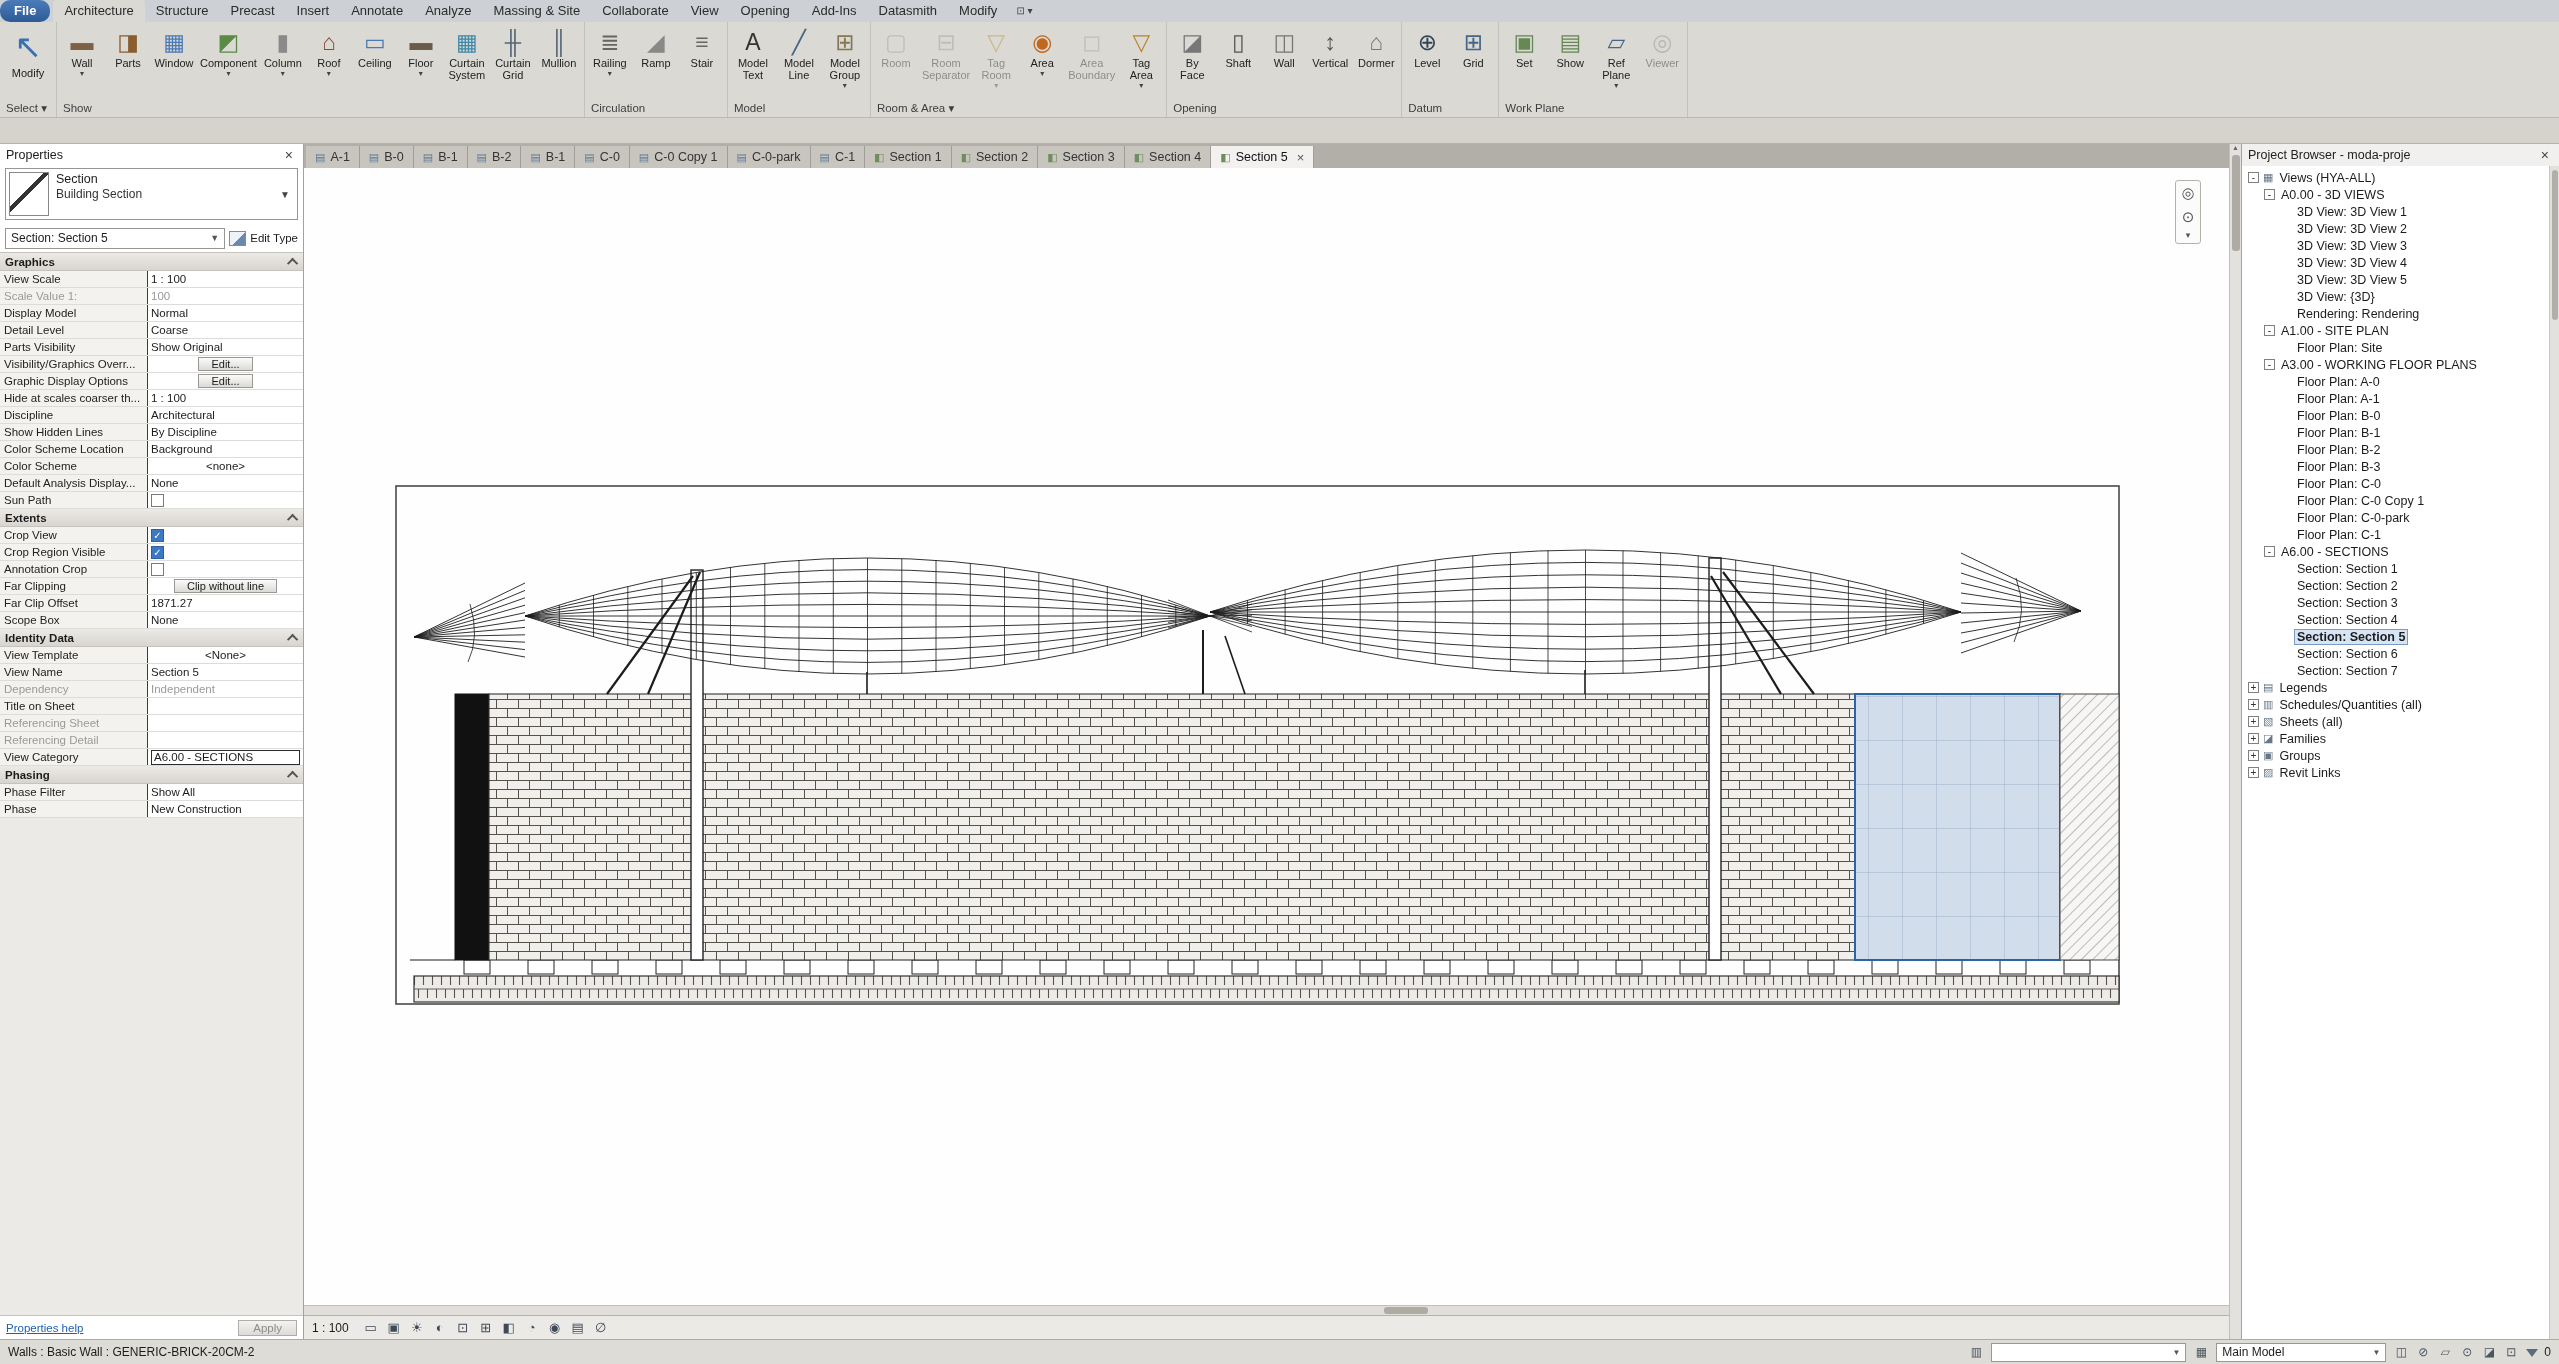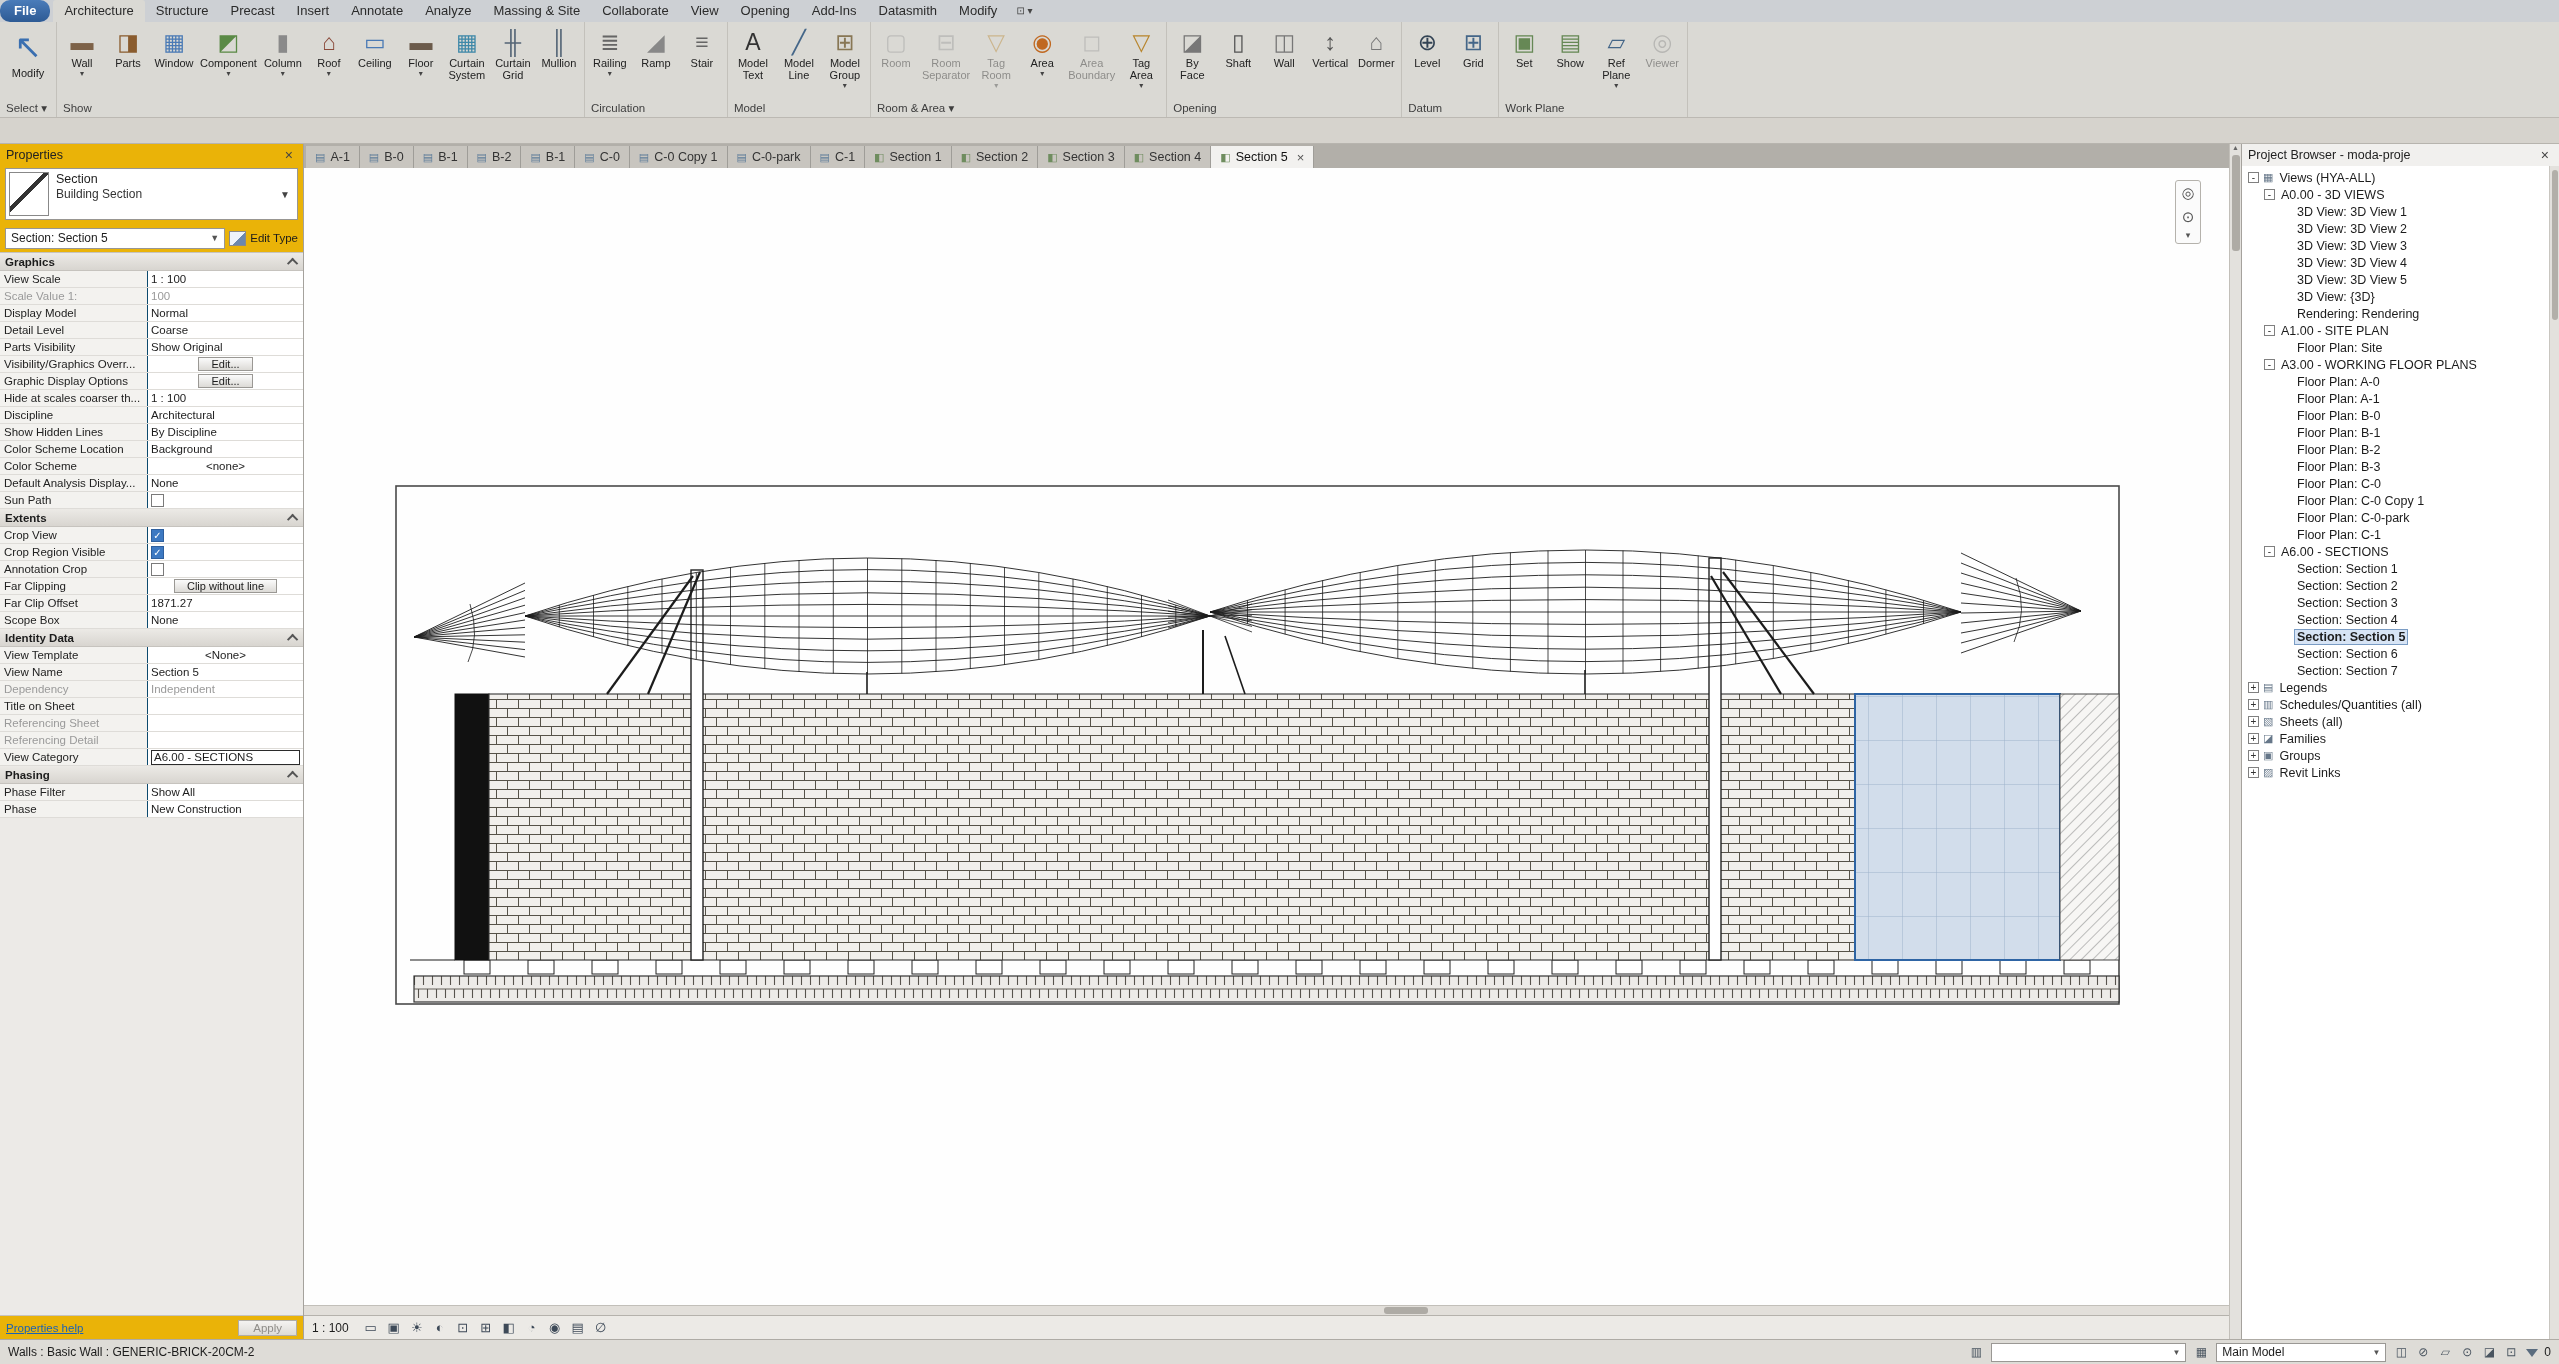--- a/index.html
+++ b/index.html
@@ -25,21 +25,21 @@
   .rlab{font-size:11px;line-height:12px;text-align:center;color:#222;white-space:nowrap;}
   .rdd{font-size:8px;color:#444;line-height:9px;}
   .rbtn.dim{opacity:.42;}
 
   .optbar{height:26px;background:#d6d3cd;border-bottom:1px solid #b7b4ae;flex:none;}
 
   
   .main{flex:1;display:flex;min-height:0;}
 
   
-  .props{width:304px;flex:none;background:#eab308;border-right:1px solid #a5a29d;display:flex;flex-direction:column;font-size:11.5px;}
+  .props{width:304px;flex:none;background:#ffffff;border-right:1px solid #a5a29d;display:flex;flex-direction:column;font-size:11.5px;}
   .panel-head{height:22px;display:flex;align-items:center;padding:0 6px;font-size:12.5px;color:#222;flex:none;}
   .panel-head .x{margin-left:auto;font-size:14px;color:#444;padding:0 4px;}
   .typesel{height:58px;flex:none;padding:2px 5px;}
   .typesel-box{height:52px;background:#fff;border:1px solid #989692;display:flex;padding:3px;}
   .ts-icon{width:40px;height:44px;border:1px solid #888;margin-right:7px;flex:none;
     background:linear-gradient(135deg,#fff 42%,#333 42%,#333 50%,#fff 50%),#f4f4f4;}
   .ts-text{flex:1;line-height:15px;}
   .ts-fam{font-size:12.5px;}
   .ts-typ{font-size:12px;color:#333;}
   .ts-arrow{font-size:10px;color:#444;padding:0 4px;align-self:center;}

